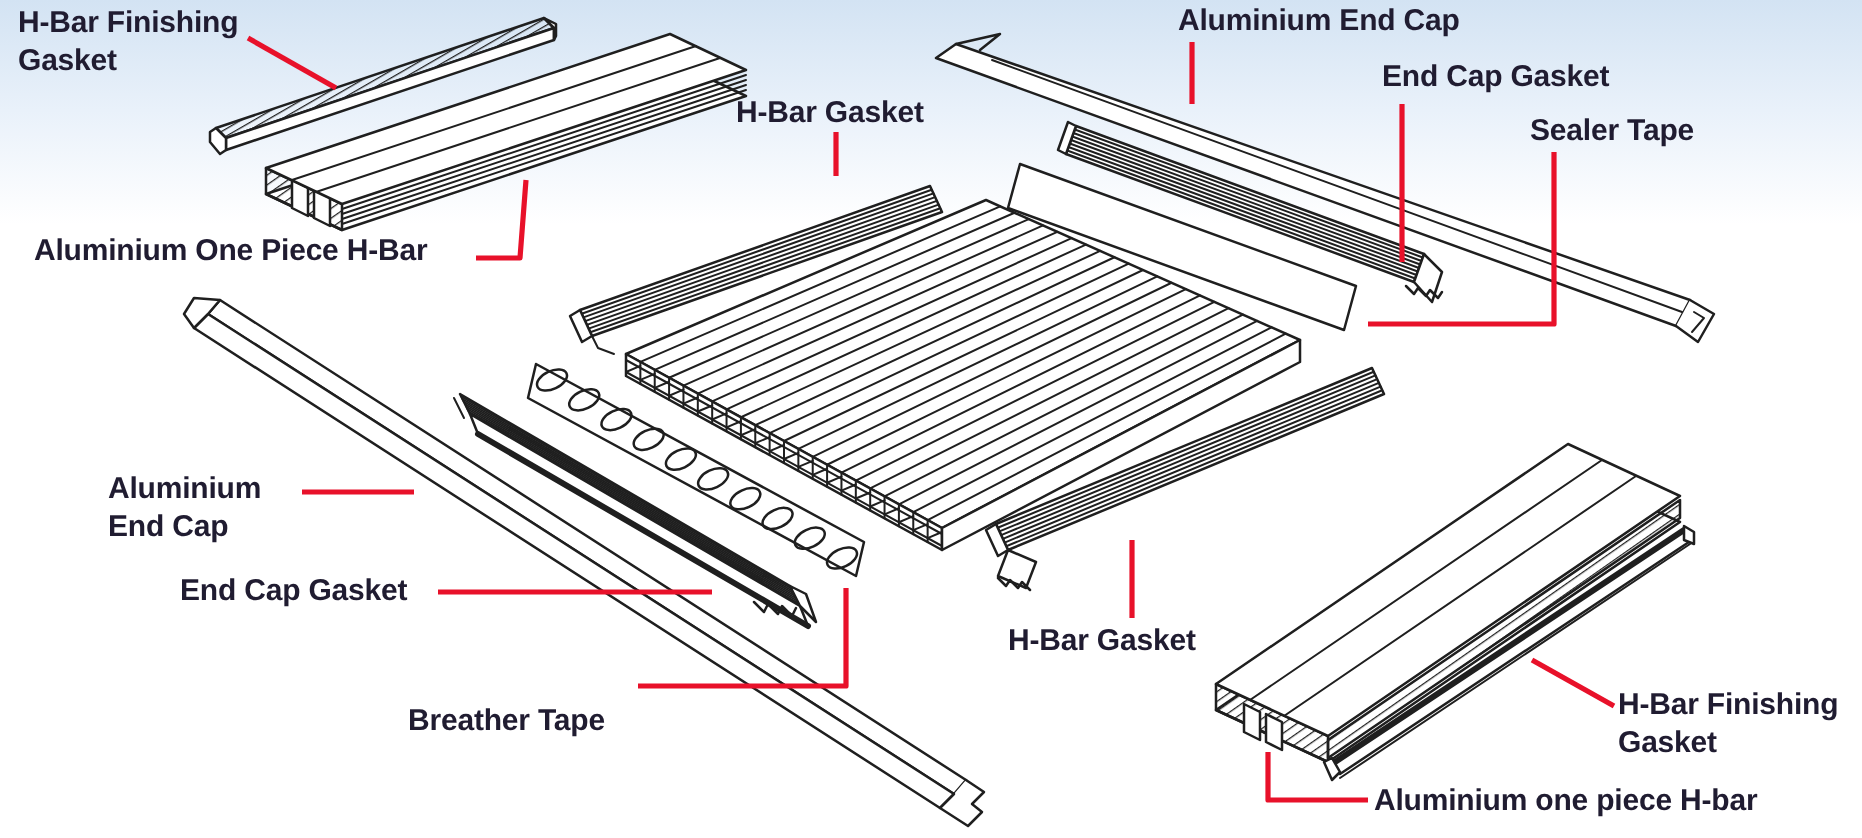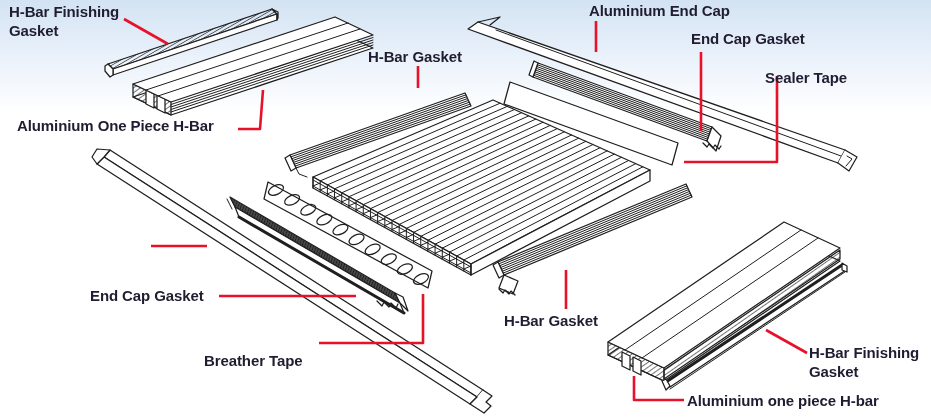--- a/index.html
+++ b/index.html
@@ -291,24 +291,28 @@
   </div>
 
   <div class="label" style="left:589px;top:1px;">
     <span>Aluminium End Cap</span>
   </div>
 
   <div class="label" style="left:691px;top:29px;">
     <span>End Cap Gasket</span>
   </div>
 
-  <div class="label" style="left:765px;top:68px;">
+  <div class="label" style="left:765px;top:56px;">
     <span>Sealer Tape</span>
   </div>
 
+  <div class="label" style="left:54px;top:235px;">
+    <span>Aluminium</span>
+    <span>End Cap</span>
+  </div>
 
   <div class="label" style="left:90px;top:286px;">
     <span>End Cap Gasket</span>
   </div>
 
   <div class="label" style="left:204px;top:351px;">
     <span>Breather Tape</span>
   </div>
 
   <div class="label" style="left:504px;top:311px;">

